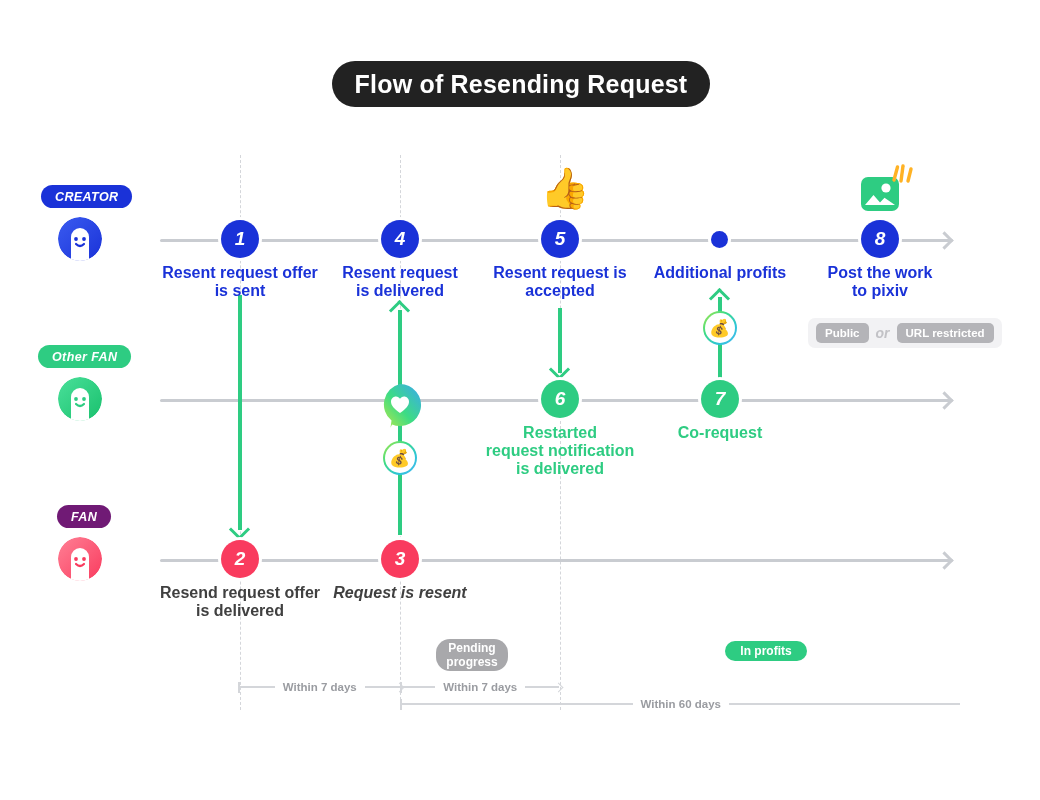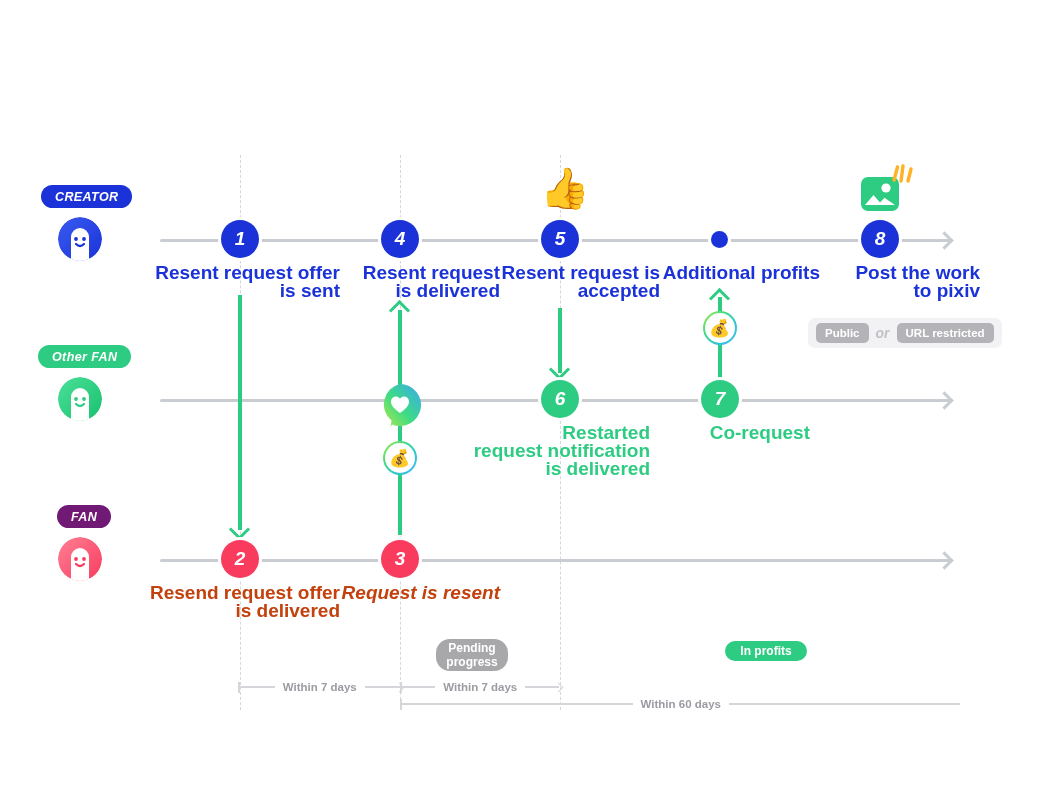--- a/index.html
+++ b/index.html
@@ -88,29 +88,29 @@
     position: absolute;
     width: 17px; height: 17px;
     border-radius: 50%;
     background: #1a32d8;
     box-shadow: 0 0 0 3px #fff;
   }
 
   
   .node-label {
     position: absolute;
-    text-align: right;
-    font-size: 19px;
+    text-align: center;
+    font-size: 16px;
     font-weight: bold;
     line-height: 18px;
     white-space: pre-line;
   }
   .lbl-blue { color: #1a32d8; }
   .lbl-green { color: #2ecc82; }
-  .lbl-pink { color: #c2410c; }
+  .lbl-pink { color: #404040; }
 
   
   .vline {
     position: absolute;
     width: 3.5px;
     background: #2ecc82;
   }
   .vhead-down, .vhead-up {
     position: absolute;
     width: 15px; height: 15px;
@@ -191,20 +191,21 @@
     border-top: 1.5px solid #d4d6da;
     transform: rotate(45deg);
     margin-left: -4px;
   }
 </style>
 </head>
 <body>
 
 <div id="stage">
 
+  <div class="title-pill">Flow of Resending Request</div>
 
   <div class="guide" style="left:240px; top:155px; height:555px;"></div>
   <div class="guide" style="left:400px; top:155px; height:555px;"></div>
   <div class="guide" style="left:560px; top:155px; height:555px;"></div>
 
   <div class="role-badge" style="left:41px; top:185px; background:#1a32d8;">CREATOR</div>
   <div class="avatar" style="left:58px; top:217px;">
     <svg width="44" height="44" viewBox="0 0 44 44">
       <defs>
           <linearGradient id="gcre" x1="0" y1="0" x2="1" y2="1">

